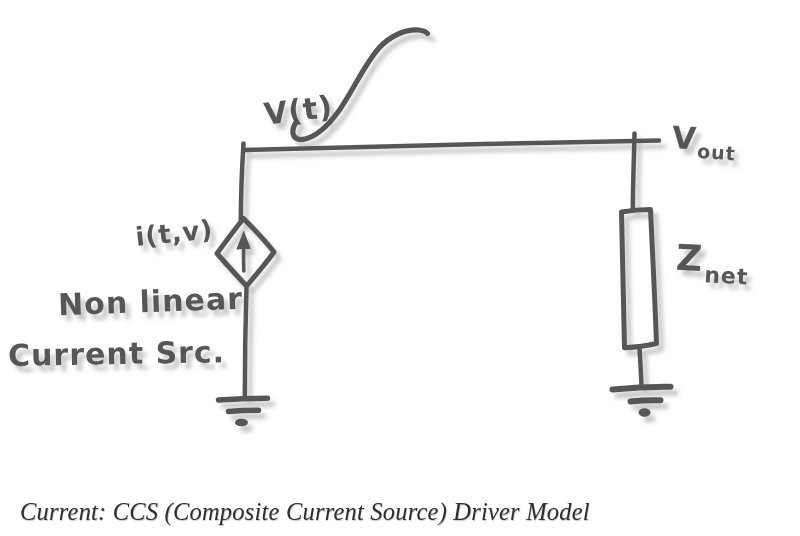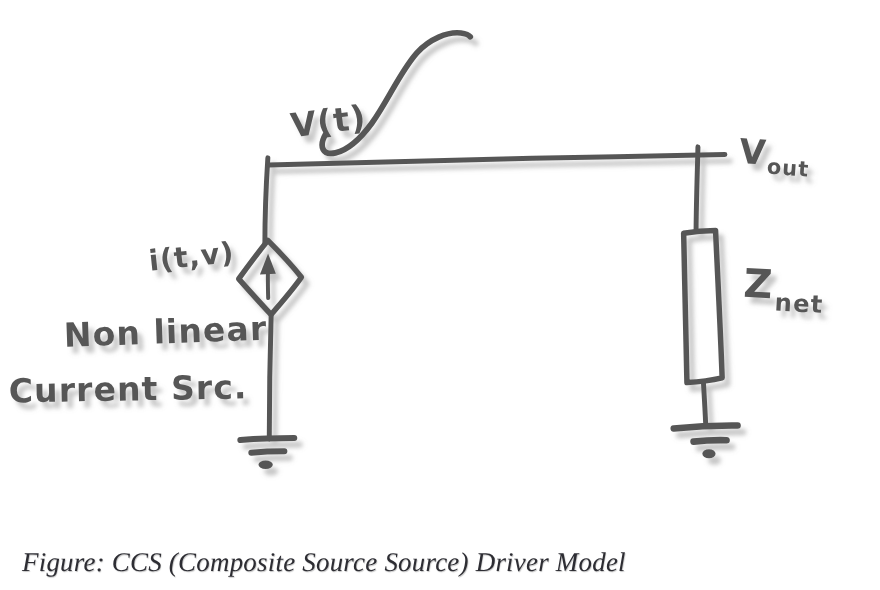--- a/index.html
+++ b/index.html
@@ -99,15 +99,15 @@
         </text>
 
         <text x="676" y="271" font-size="36" transform="rotate(3 700 260)">
           <tspan>Z</tspan><tspan font-size="22" dx="2" dy="11">net</tspan>
         </text>
       </g>
 
     </g>
   </svg>
 
-  <div class="caption">Figure: CCS (Composite Source Source) Driver Model</div>
+  <div class="caption">Current: CCS (Composite Current Source) Driver Model</div>
 
 </div>
 
 </body></html>

